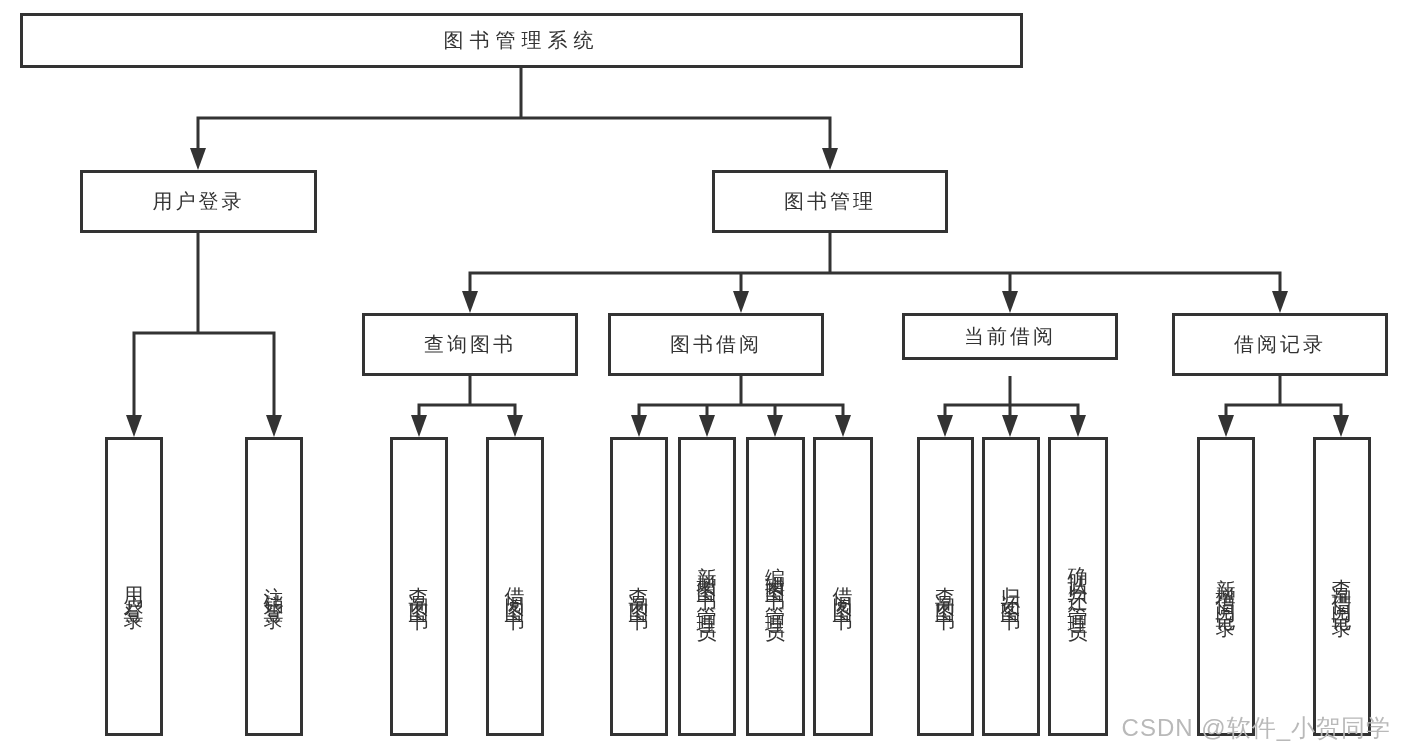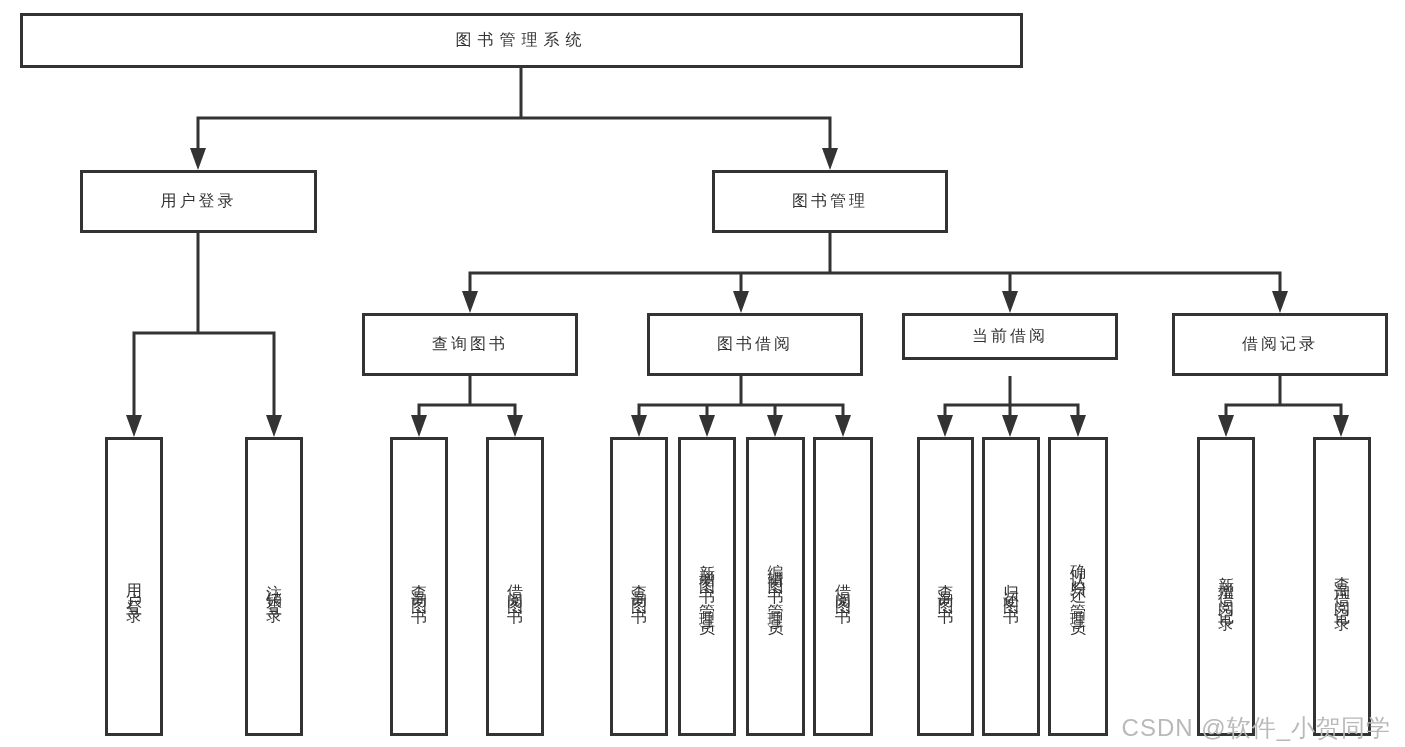--- a/index.html
+++ b/index.html
@@ -4,21 +4,21 @@
 <style>
   html,body{margin:0;padding:0;background:#fff;}
   .stage{
     position:relative;width:1405px;height:747px;background:#ffffff;overflow:hidden;
     font-family:"Liberation Sans","DejaVu Sans",sans-serif;color:#333333;
   }
   .wires{position:absolute;left:0;top:0;}
   .box{
     position:absolute;box-sizing:border-box;border:3px solid #333333;background:#ffffff;
     display:flex;align-items:center;justify-content:center;
-    font-size:16px;letter-spacing:3px;white-space:nowrap;
+    font-size:20px;letter-spacing:3px;white-space:nowrap;
   }
   .box.root{letter-spacing:6px;}
   .leaf span{
     writing-mode:vertical-rl;text-orientation:mixed;
     letter-spacing:8px;line-height:1;white-space:nowrap;
   }
   .watermark{
     position:absolute;top:712px;right:14px;
     font-size:24px;letter-spacing:1px;color:#b9b9b9;white-space:nowrap;
   }
@@ -78,21 +78,21 @@
   <div class="box" style="left:80px;top:170px;width:237px;height:63px;">
     <span>用户登录</span>
   </div>
   <div class="box" style="left:712px;top:170px;width:236px;height:63px;">
     <span>图书管理</span>
   </div>
 
   <div class="box" style="left:362px;top:313px;width:216px;height:63px;">
     <span>查询图书</span>
   </div>
-  <div class="box" style="left:647px;top:313px;width:216px;height:63px;">
+  <div class="box" style="left:608px;top:313px;width:216px;height:63px;">
     <span>图书借阅</span>
   </div>
   <div class="box" style="left:902px;top:313px;width:216px;height:47px;">
     <span>当前借阅</span>
   </div>
   <div class="box" style="left:1172px;top:313px;width:216px;height:63px;">
     <span>借阅记录</span>
   </div>
 
   <div class="box leaf" style="left:105px;top:437px;width:58px;height:299px;">

